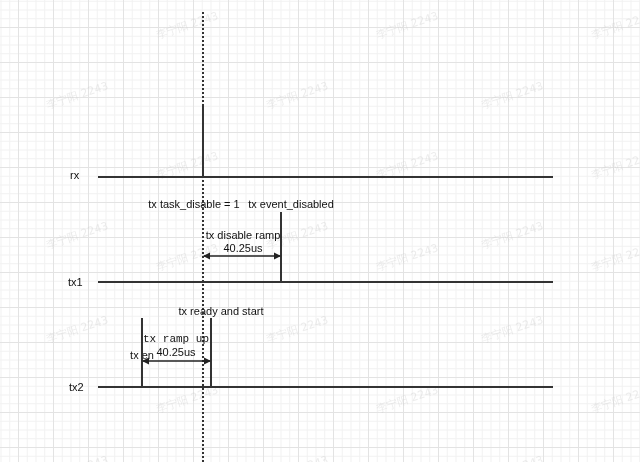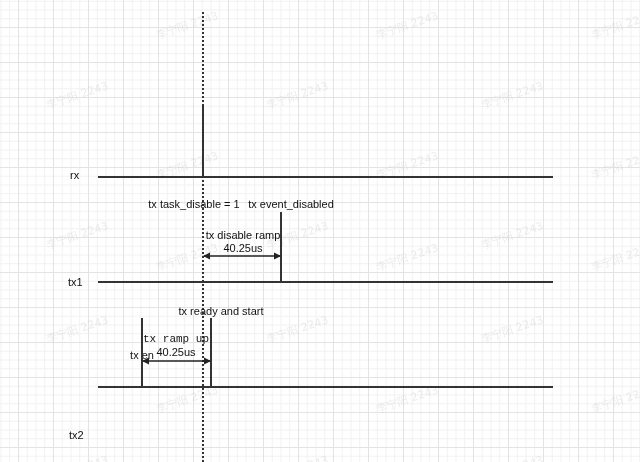--- a/index.html
+++ b/index.html
@@ -60,21 +60,21 @@
   <div class="watermark" style="left:375px;top:392px;">李宁阳 2243</div>
   <div class="watermark" style="left:590px;top:392px;">李宁阳 2243</div>
   <div class="watermark" style="left:45px;top:462px;">李宁阳 2243</div>
   <div class="watermark" style="left:265px;top:462px;">李宁阳 2243</div>
   <div class="watermark" style="left:480px;top:462px;">李宁阳 2243</div>
 
   <div class="dashed"></div>
 
   <div class="label" style="left:70px;top:169px;">rx</div>
   <div class="label" style="left:68px;top:276px;">tx1</div>
-  <div class="label" style="left:69px;top:381px;margin-top:48px;">tx2</div>
+  <div class="label" style="left:69px;top:381px;">tx2</div>
 
   <div class="hline" style="left:98px;top:176px;width:455px;"></div>
   <div class="hline" style="left:98px;top:281px;width:455px;"></div>
   <div class="hline" style="left:98px;top:386px;width:455px;"></div>
 
   <div class="vline" style="left:202px;top:106px;height:71px;"></div>
 
   <div class="label center" style="left:194px;top:198px;">tx task_disable = 1</div>
   <div class="label center" style="left:291px;top:198px;">tx event_disabled</div>
   <div class="vline" style="left:280px;top:212px;height:70px;"></div>

